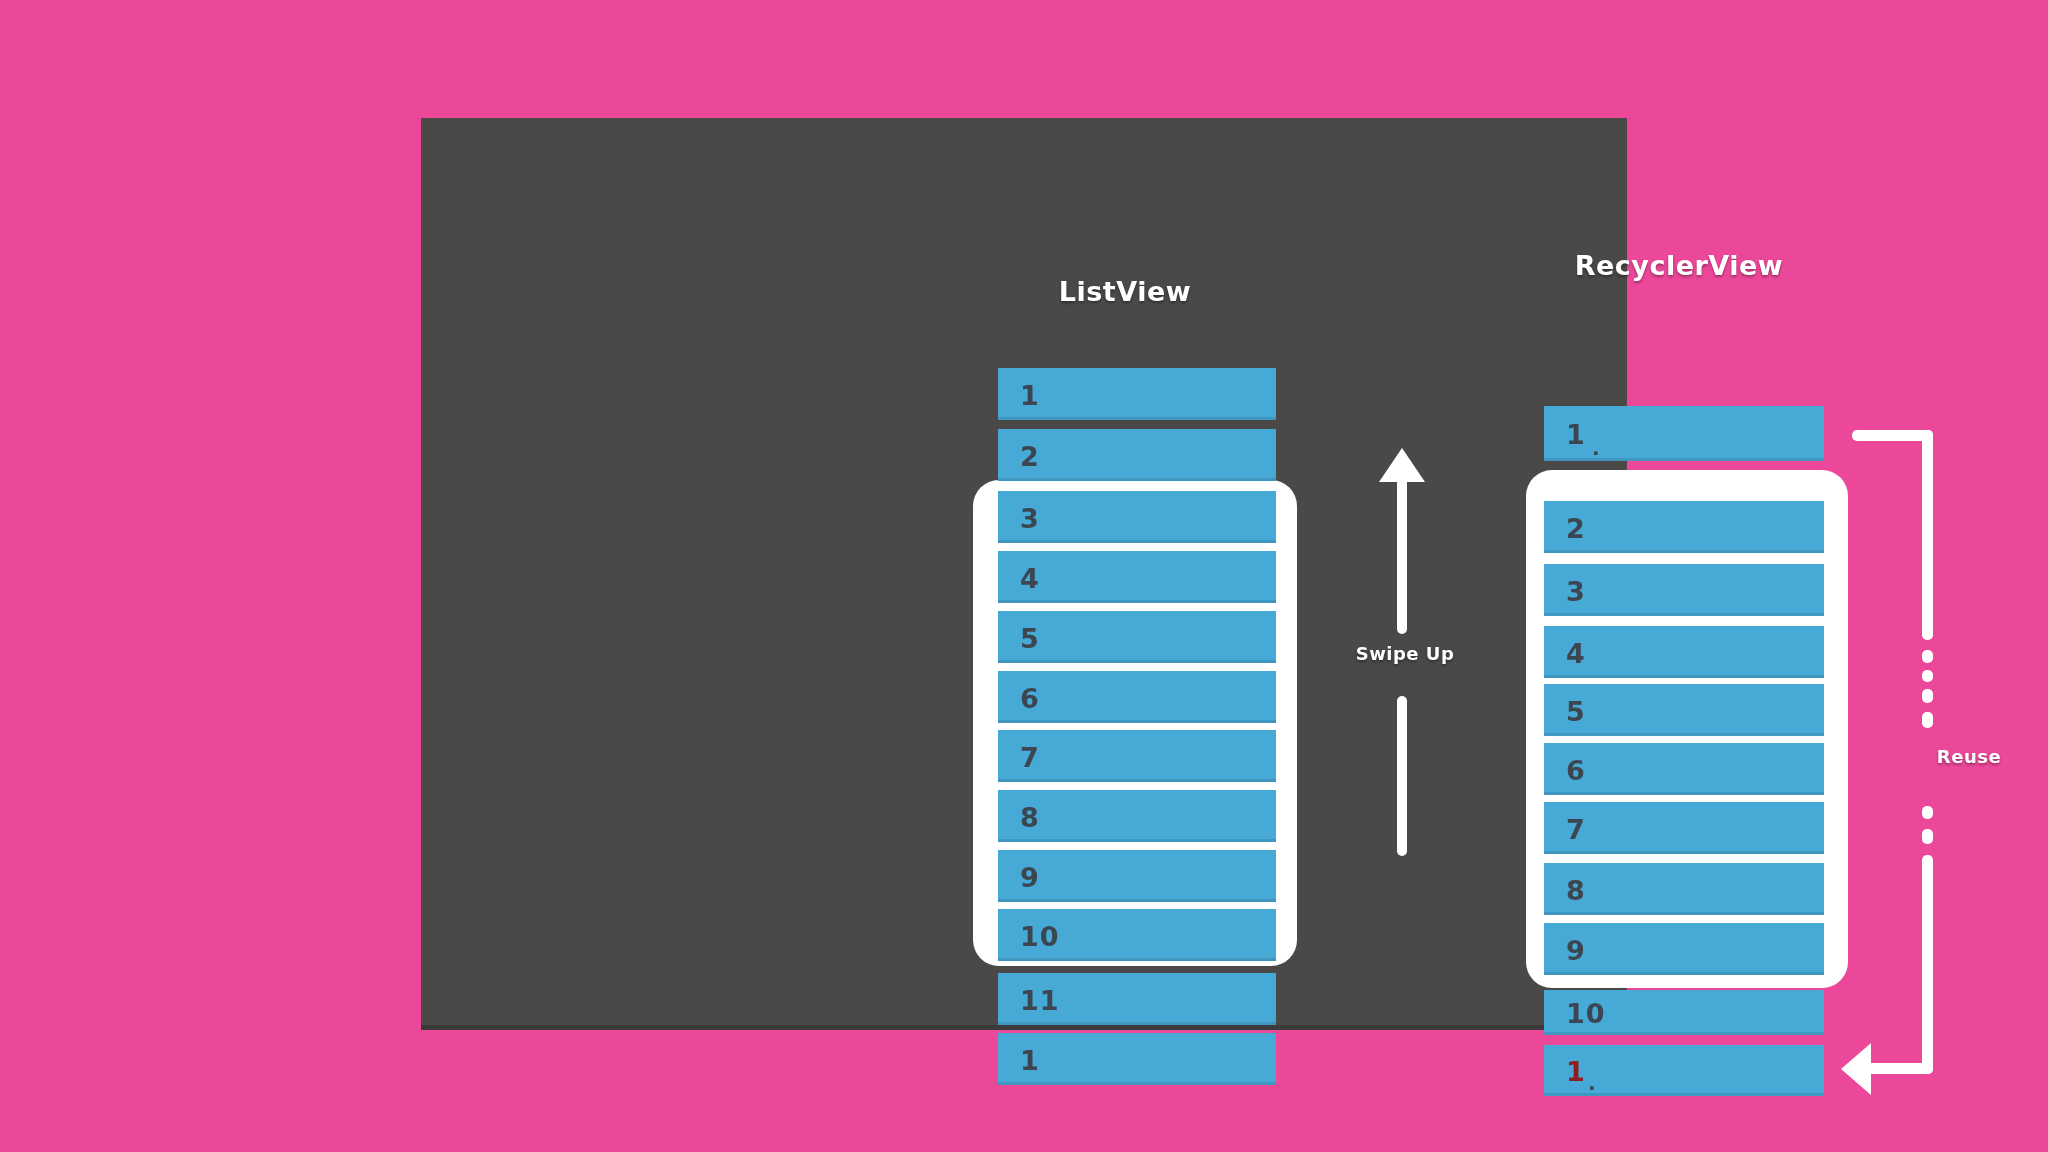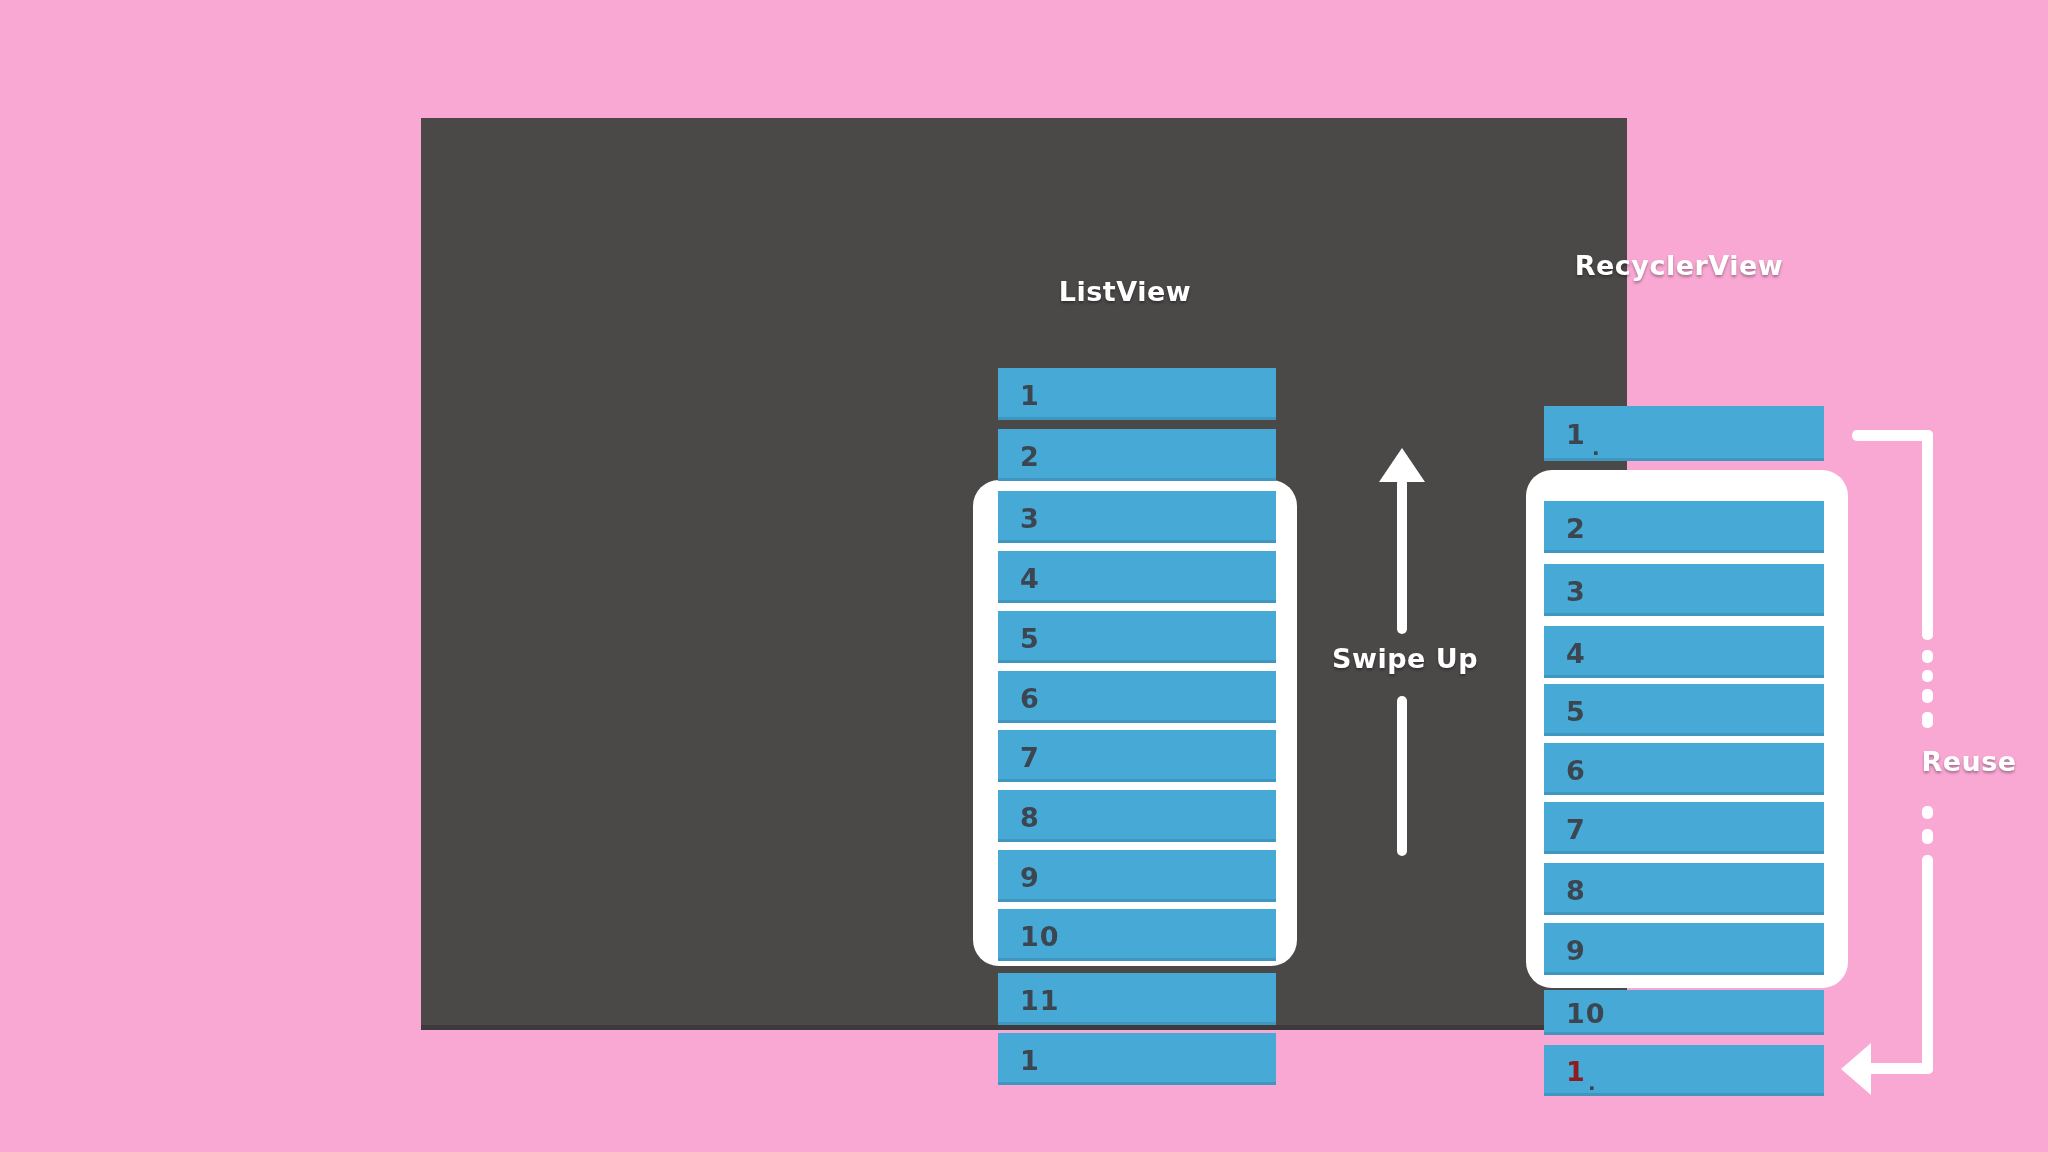--- a/index.html
+++ b/index.html
@@ -1,17 +1,17 @@
 <!DOCTYPE html>
 <html><head>
 <meta charset="utf-8">
 <style>
   html,body{margin:0;padding:0;background:#ffffff;}
   .stage{
-    position:relative;width:2048px;height:1152px;background:#f9a8d4;overflow:hidden;
+    position:relative;width:2048px;height:1152px;background:#ec4899;overflow:hidden;
     font-family:"DejaVu Sans","Liberation Sans",sans-serif;
   }
   .panel{
     position:absolute;left:421px;top:118px;width:1206px;height:912px;
     background:#4b4848;border-bottom:5px solid #3c3a3a;box-sizing:border-box;
   }
   .title{
     position:absolute;color:#ffffff;font-weight:bold;font-size:27px;
     text-align:center;text-shadow:0 2px 3px rgba(0,0,0,0.35);letter-spacing:0.5px;
   }
@@ -39,21 +39,21 @@
     position:absolute;width:0;height:0;z-index:3;
     border-left:23px solid transparent;border-right:23px solid transparent;
     border-bottom:34px solid #ffffff;
   }
   .tri-left{
     position:absolute;width:0;height:0;z-index:3;
     border-top:26px solid transparent;border-bottom:26px solid transparent;
     border-right:30px solid #ffffff;
   }
   .mid-label{
-    position:absolute;color:#ffffff;font-weight:bold;font-size:27px;text-align:center;
+    position:absolute;color:#ffffff;font-weight:bold;font-size:18px;text-align:center;
     text-shadow:0 2px 3px rgba(0,0,0,0.35);z-index:3;letter-spacing:0.5px;
   }
 </style>
 </head>
 <body>
 
 <div class="stage">
   <div class="panel">
 
     <div class="title lv-title">ListView</div>

